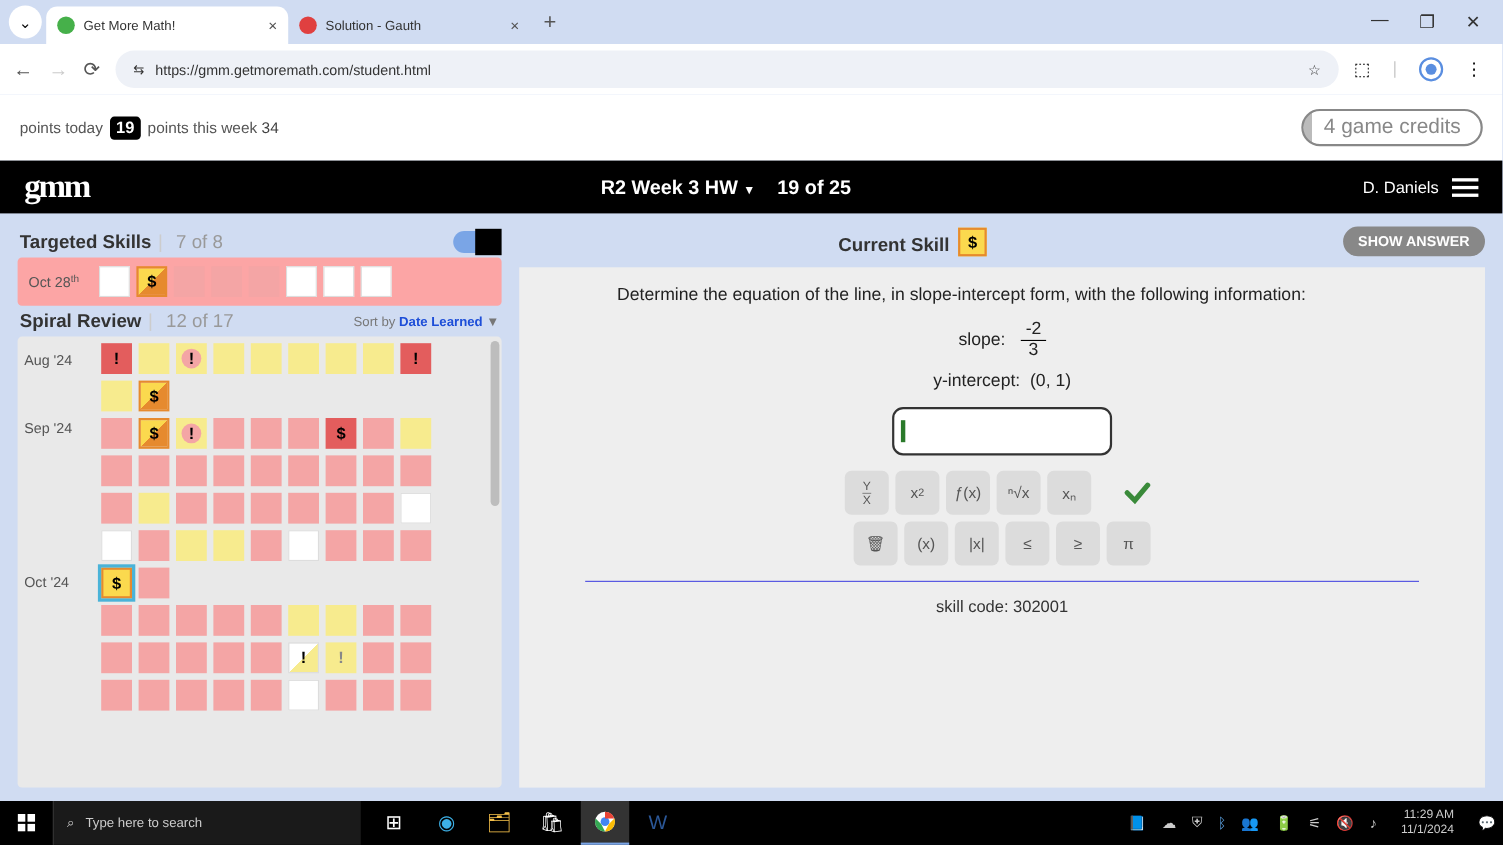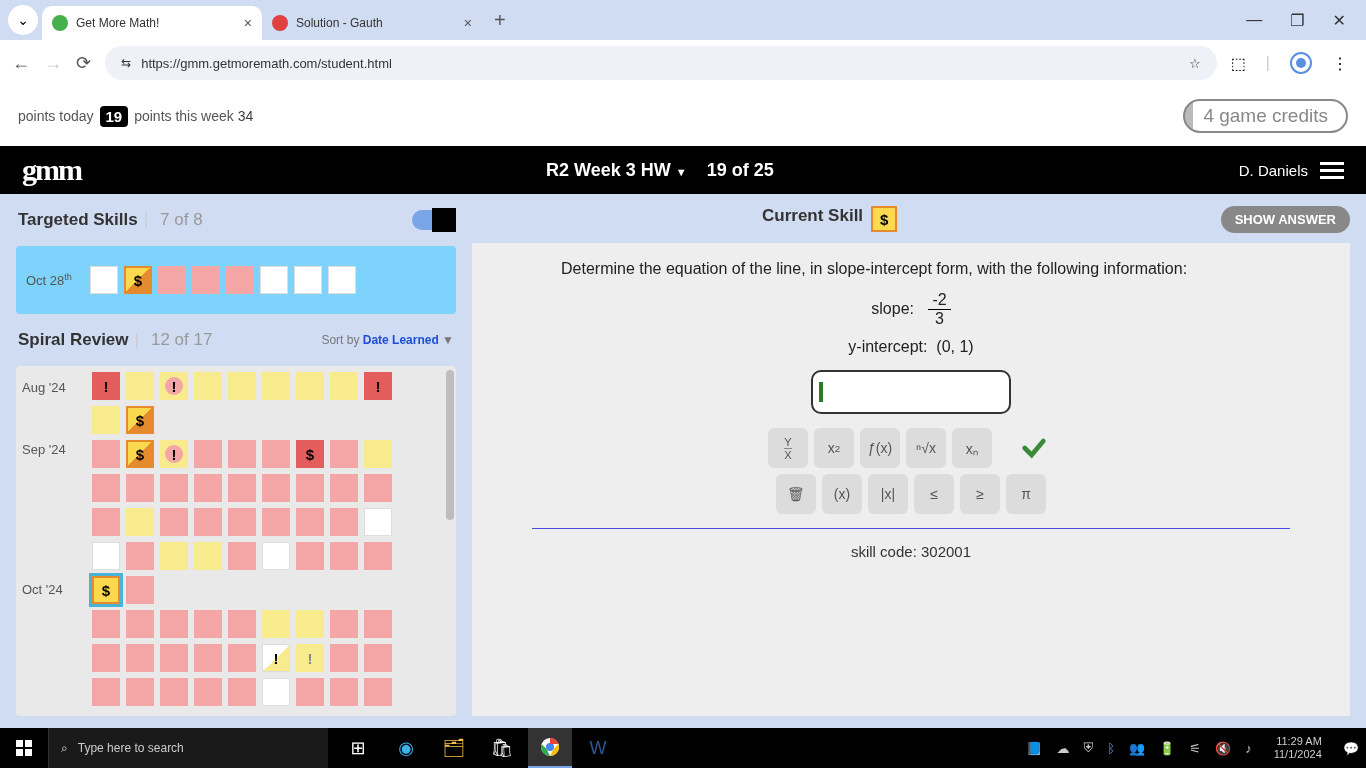--- a/index.html
+++ b/index.html
@@ -25,30 +25,30 @@
 
 .black-bar{height:48px;background:#000;color:#fff;display:flex;align-items:center;padding:0 22px;font-size:18px}
 .logo{font-size:30px;font-weight:900;letter-spacing:-2px;font-family:Liberation Serif, serif}
 .assign{margin-left:auto;margin-right:auto;font-weight:bold;display:flex;align-items:center;gap:20px}
 .drop-caret{font-size:11px}
 .username{font-size:15px;margin-right:12px}
 .hamb{display:inline-flex;flex-direction:column;gap:4px}
 .hamb span{width:24px;height:3px;background:#fff}
 
 .content{display:flex;padding:12px 16px;gap:16px;height:calc(100% - 40px - 46px - 60px - 48px - 40px)}
-.left-col{width:440px;display:flex;flex-direction:column;gap:12px}
+.left-col{width:440px;display:flex;flex-direction:column;gap:0}
 .sec-hdr{display:flex;align-items:center;font-size:17px;color:#333;padding:4px 2px}
 .sec-hdr .count{color:#999;margin-left:6px}
 .sec-hdr .bar{color:#ccc;margin:0 6px}
 .toggle{width:42px;height:20px;background:#7aa5e6;border-radius:10px;position:relative;margin-left:4px}
 .toggle-knob{position:absolute;right:-2px;top:-2px;width:24px;height:24px;background:#000}
 .sortby{margin-left:auto;font-size:12px;color:#777}
 .sortby b{color:#1d4ed8}
 
-.gray-panel{background:#7dd3fc;border-radius:4px;padding:20px 10px;display:flex;gap:4px;align-items:center}
+.gray-panel{background:#fca5a5;border-radius:4px;padding:8px 10px;display:flex;gap:4px;align-items:center}
 .date-lbl{font-size:13px;color:#555;min-width:60px}
 .sq{width:28px;height:28px;display:inline-flex;align-items:center;justify-content:center;font-size:15px;font-weight:bold}
 .sq.pink{background:#f4a5a5}
 .sq.yellow{background:#f7eb8e}
 .sq.white{background:#fff;border:1px solid #ddd}
 .sq.red{background:#e35d5d;color:#000}
 .sq.dollar{background:#fbd94e;border:2px solid #e68a2e;color:#000;transform:rotate(0deg);position:relative}
 .sq.dollar::before{content:"$";position:absolute}
 .sq.dollar.diag{background:linear-gradient(135deg,#fbd94e 50%,#e68a2e 50%)}
 .sq.selected{outline:3px solid #4ab3d8}
@@ -56,21 +56,21 @@
 .sq.pink-circle::after{content:"";position:absolute;width:18px;height:18px;background:#f4a5a5;border-radius:50%}
 .sq.pink-circle .ex{position:relative;z-index:1}
 .spiral-panel{background:#e9e9e9;border-radius:4px;padding:6px;display:flex;gap:4px;position:relative;flex:1;overflow:hidden}
 .month-col{width:66px;display:flex;flex-direction:column;font-size:13px;color:#555}
 .month-col div{padding-top:8px}
 .grid-area{display:flex;flex-direction:column;gap:6px}
 .grid-row{display:flex;gap:6px}
 .scroll-ind{position:absolute;right:2px;top:4px;width:8px;height:150px;background:#bdbdbd;border-radius:4px}
 
 .right-col{flex:1;display:flex;flex-direction:column;gap:10px}
-.right-hdr{display:flex;align-items:flex-start;gap:8px}
+.right-hdr{display:flex;align-items:flex-end;gap:8px}
 .cur-skill{font-weight:bold;font-size:17px;color:#333;margin-left:290px}
 .show-ans{background:#888;color:#fff;font-weight:bold;font-size:13px;border-radius:16px;padding:6px 14px;margin-left:auto;cursor:pointer}
 .prob-panel{background:#eee;flex:1;padding:14px 30px;font-size:16px;color:#222;position:relative}
 .prob-text{text-align:left;max-width:700px;margin:0 auto;line-height:1.5}
 .math-center{text-align:center;margin:10px 0}
 .frac{display:inline-block;text-align:center;vertical-align:middle;margin-left:10px}
 .frac .num{border-bottom:1.5px solid #000;padding:0 4px}
 .ans-box{width:200px;height:44px;border:2px solid #333;border-radius:10px;margin:14px auto;display:block;background:#fff;position:relative}
 .ans-box::before{content:"";position:absolute;left:6px;top:10px;width:4px;height:20px;background:#2a7a2a}
 .toolbar{display:flex;gap:6px;justify-content:center;margin:6px 0}

